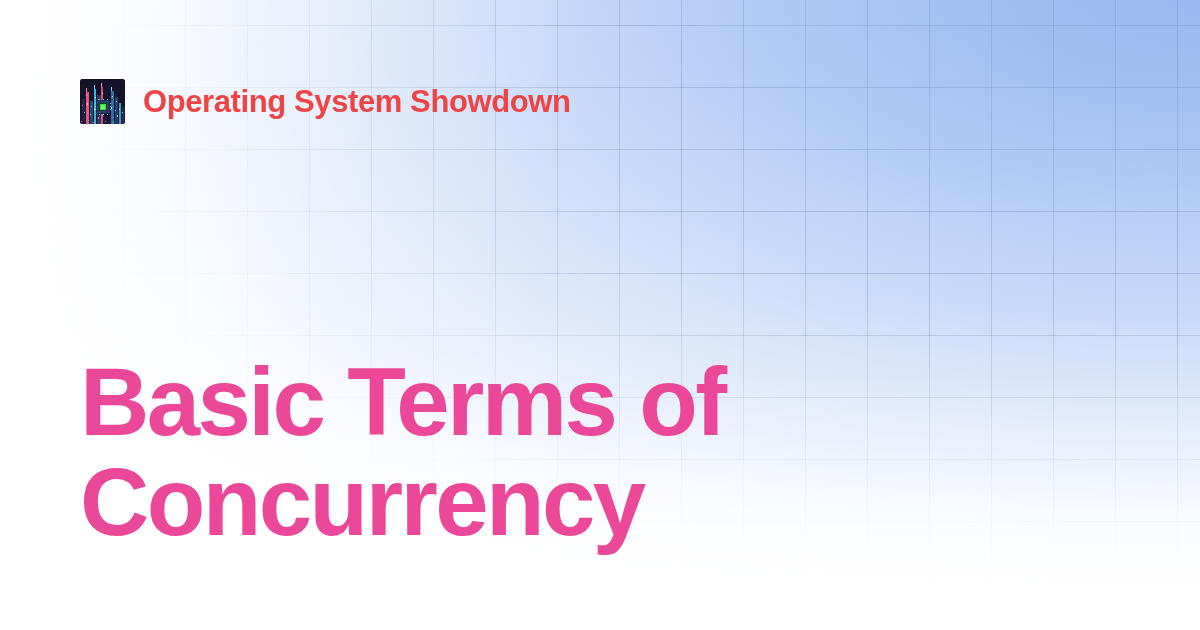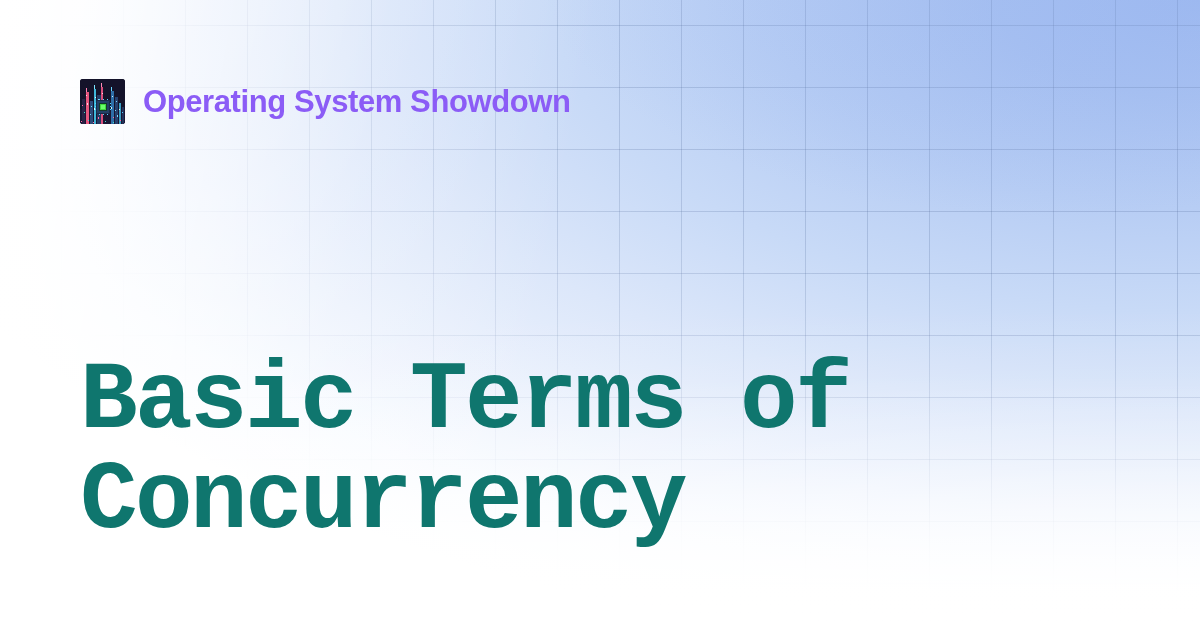--- a/index.html
+++ b/index.html
@@ -85,40 +85,39 @@
     background:#141226;
     overflow:hidden;
     display:block;
     flex:0 0 auto;
   }
   .logo svg { display:block; width:45px; height:45px; }
   .brand-title {
     font-size:31px;
     font-weight:bold;
     letter-spacing:-0.4px;
-    color:#8b5cf6;
+    color:#ef4444;
     white-space:nowrap;
     line-height:1;
   }
 
   
   .title-block {
     position:absolute;
     left:80px;
     top:352px;
     width:900px;
   }
   .page-title {
     font-size:96px;
     font-weight:bold;
     line-height:100px;
     letter-spacing:-2.6px;
-    color:#0f766e;
+    color:#ec4899;
     white-space:pre-line;
-    font-family:Liberation Mono, monospace;
   }
 </style>
 </head>
 <body>
 
 <div class="canvas">
 
   <div class="bg-base"></div>
   <div class="bg-grid"></div>
   <div class="bg-glow"></div>

